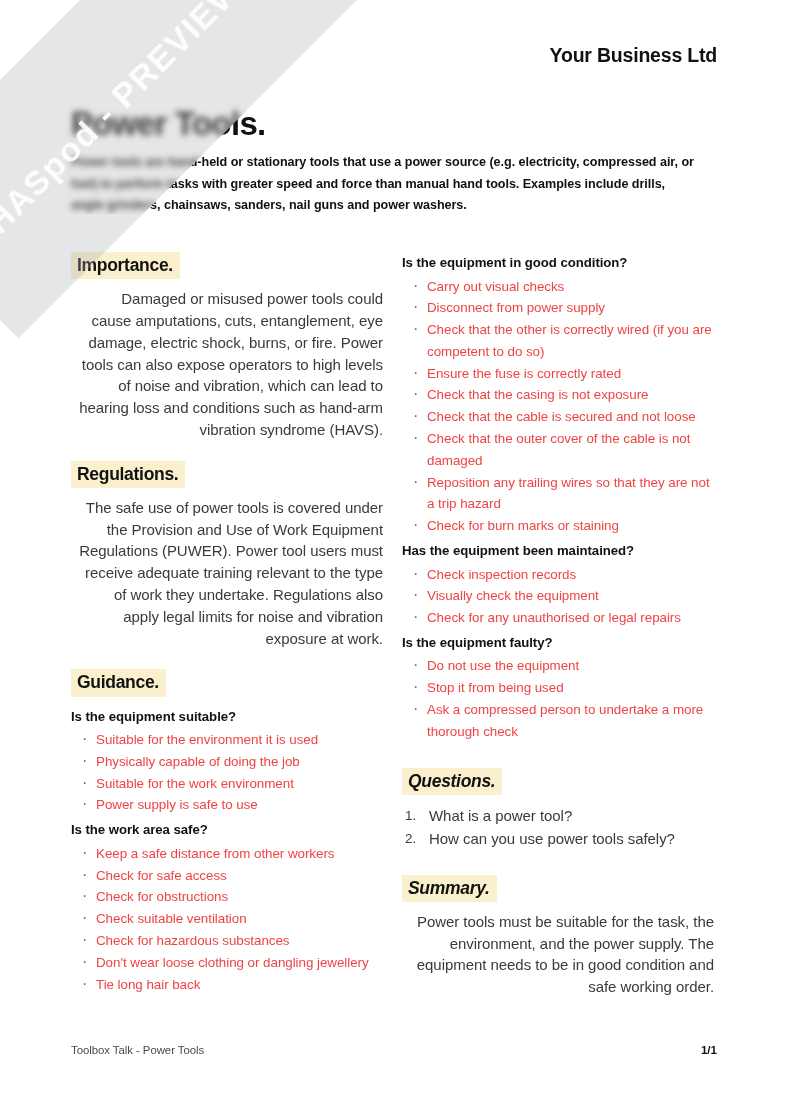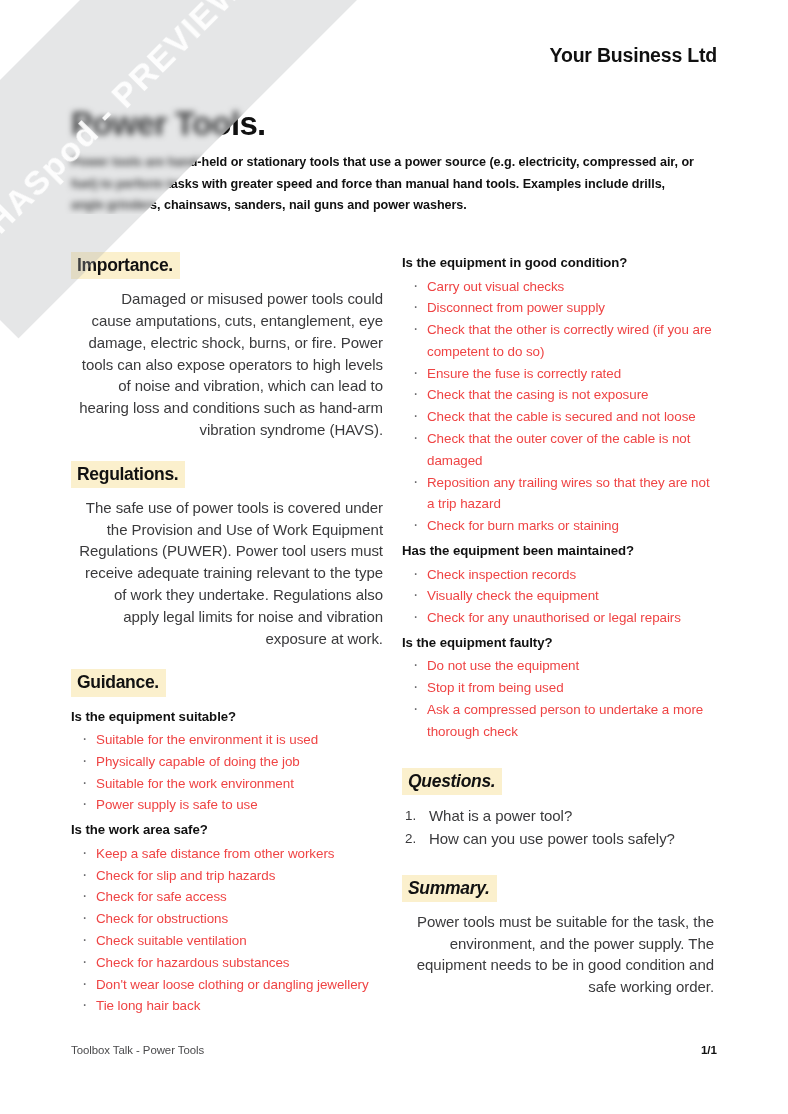--- a/index.html
+++ b/index.html
@@ -210,21 +210,20 @@
       <ul class="bullets">
         <li>Suitable for the environment it is used</li>
         <li>Physically capable of doing the job</li>
         <li>Suitable for the work environment</li>
         <li>Power supply is safe to use</li>
       </ul>
 
       <div class="q-head">Is the work area safe?</div>
       <ul class="bullets">
         <li>Keep a safe distance from other workers</li>
-        <li>Check for slip and trip hazards</li>
         <li>Check for safe access</li>
         <li>Check for obstructions</li>
         <li>Check suitable ventilation</li>
         <li>Check for hazardous substances</li>
         <li>Don't wear loose clothing or dangling jewellery</li>
         <li>Tie long hair back</li>
       </ul>
 
     </div>
 

